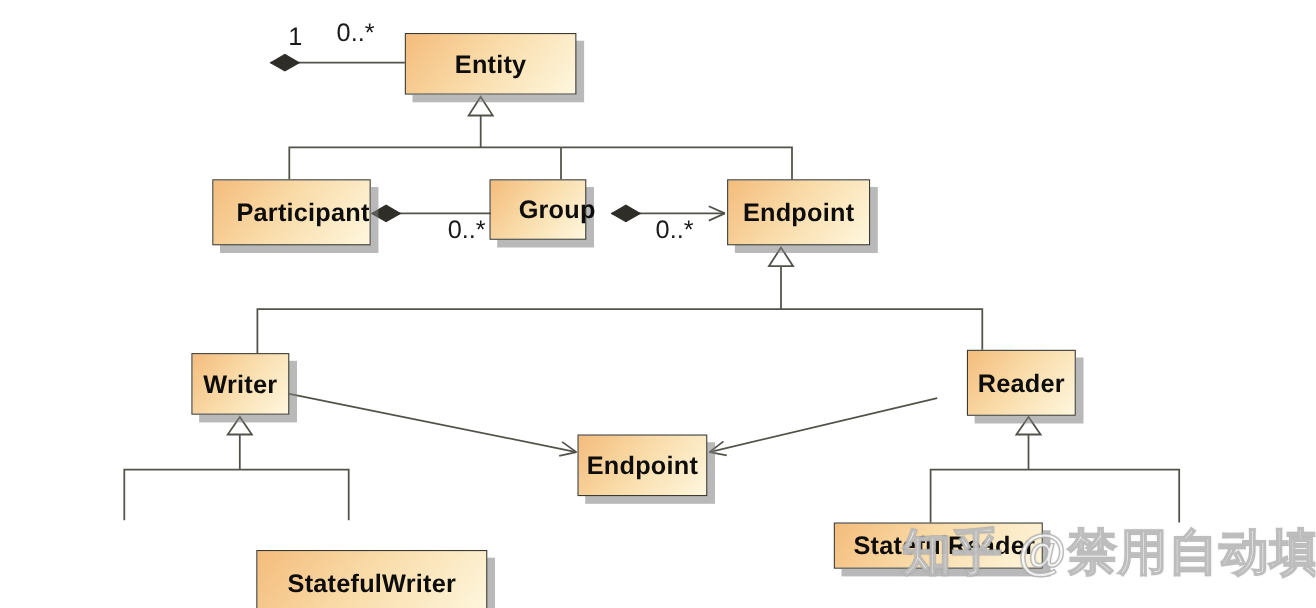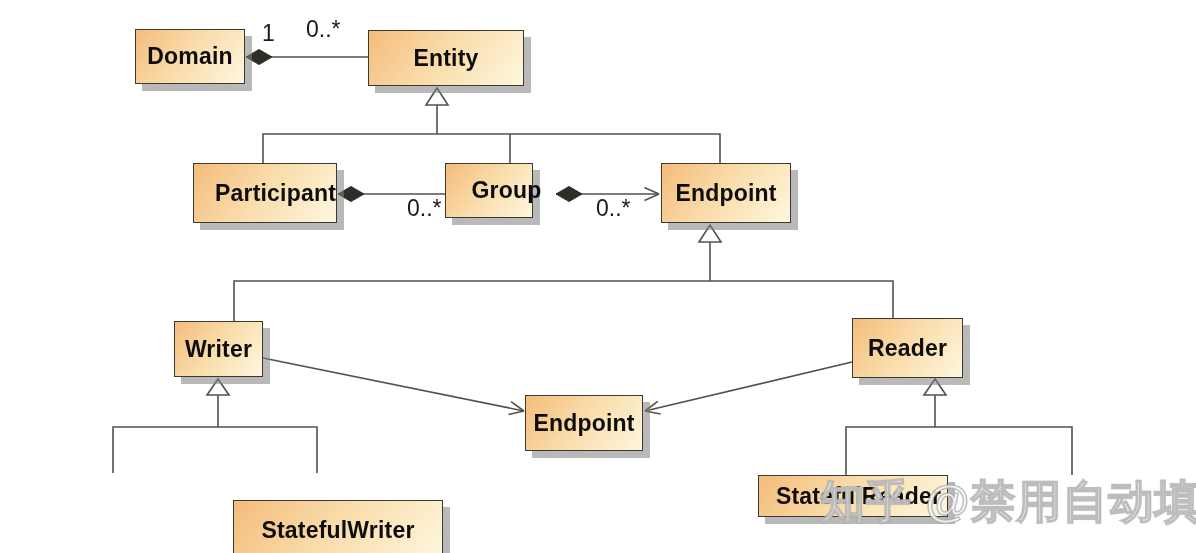--- a/index.html
+++ b/index.html
@@ -61,39 +61,36 @@
       <polyline points="218,395 218,427" fill="none" stroke="#53524a" stroke-width="1.6"></polyline>
       <polyline points="113,473 113,427 317,427 317,473" fill="none" stroke="#53524a" stroke-width="1.6"></polyline>
       <polyline points="935,395 935,427" fill="none" stroke="#53524a" stroke-width="1.6"></polyline>
       <polyline points="846,475 846,427 1072,427 1072,475" fill="none" stroke="#53524a" stroke-width="1.6"></polyline>
       <polygon points="437,88 426,105 448,105" fill="#ffffff" stroke="#53524a" stroke-width="1.6"></polygon>
       <polygon points="710,225 699,242 721,242" fill="#ffffff" stroke="#53524a" stroke-width="1.6"></polygon>
       <polygon points="218,379 207,395 229,395" fill="#ffffff" stroke="#53524a" stroke-width="1.6"></polygon>
       <polygon points="935,379 924,395 946,395" fill="#ffffff" stroke="#53524a" stroke-width="1.6"></polygon>
     </svg>
 
-  <div class="uml-box" style="left:135px;top:29px;width:110px;height:55px;">
-    <span class="cls-label">Domain</span>
-  </div>
   <div class="uml-box abstract" style="left:368px;top:30px;width:156px;height:56px;">
     <span class="cls-label">Entity</span>
   </div>
   <div class="uml-box" style="left:193px;top:163px;width:144px;height:60px;padding-left:21px;">
     <span class="cls-label">Participant</span>
   </div>
   <div class="uml-box abstract" style="left:445px;top:163px;width:88px;height:55px;padding-left:35px;">
     <span class="cls-label">Group</span>
   </div>
   <div class="uml-box abstract" style="left:661px;top:163px;width:130px;height:60px;">
     <span class="cls-label">Endpoint</span>
   </div>
   <div class="uml-box abstract" style="left:174px;top:321px;width:89px;height:56px;">
     <span class="cls-label">Writer</span>
   </div>
-  <div class="uml-box" style="left:852px;top:318px;width:111px;height:60px;">
+  <div class="uml-box" style="left:879px;top:318px;width:99px;height:60px;">
     <span class="cls-label">Reader</span>
   </div>
   <div class="uml-box" style="left:525px;top:395px;width:118px;height:56px;">
     <span class="cls-label">Endpoint</span>
   </div>
   <div class="uml-box" style="left:233px;top:500px;width:210px;height:60px;">
     <span class="cls-label">StatefulWriter</span>
   </div>
   <div class="uml-box" style="left:758px;top:475px;width:190px;height:42px;padding-left:11px;">
     <span class="cls-label">StatefulReader</span>

